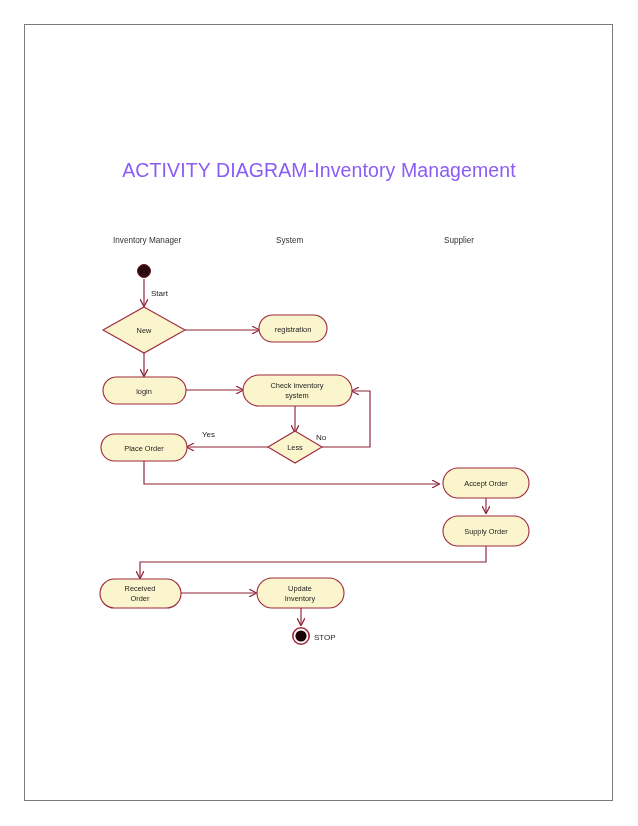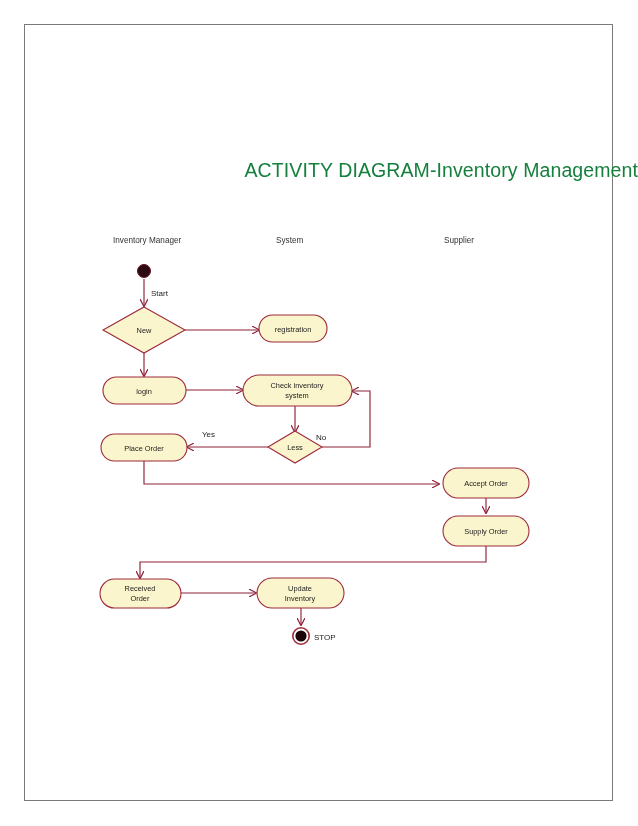--- a/index.html
+++ b/index.html
@@ -23,23 +23,23 @@
     height: 777px;
     border: 1px solid #7a7a7a;
     box-sizing: border-box;
     background: #ffffff;
   }
   #diagram-title {
     position: absolute;
     left: 0;
     top: 159px;
     width: 638px;
-    text-align: right;
+    text-align: center;
     font-size: 19.5px;
-    color: #15803d;
+    color: #8b5cf6;
     letter-spacing: 0.1px;
     white-space: nowrap;
   }
   svg#flow {
     position: absolute;
     left: 0;
     top: 0;
     width: 638px;
     height: 826px;
   }

